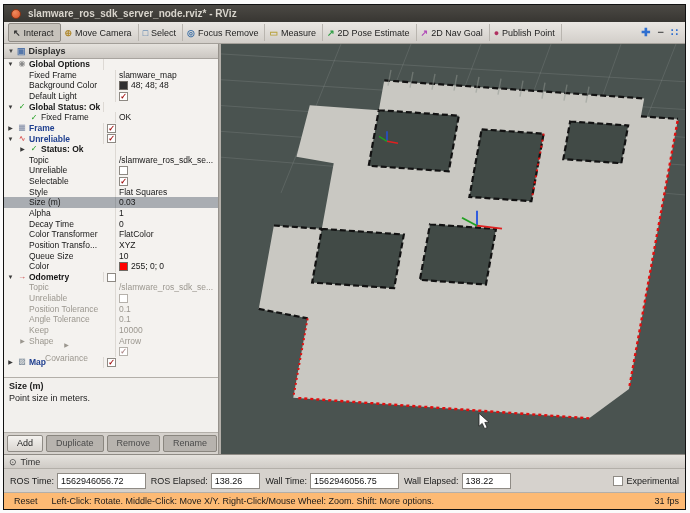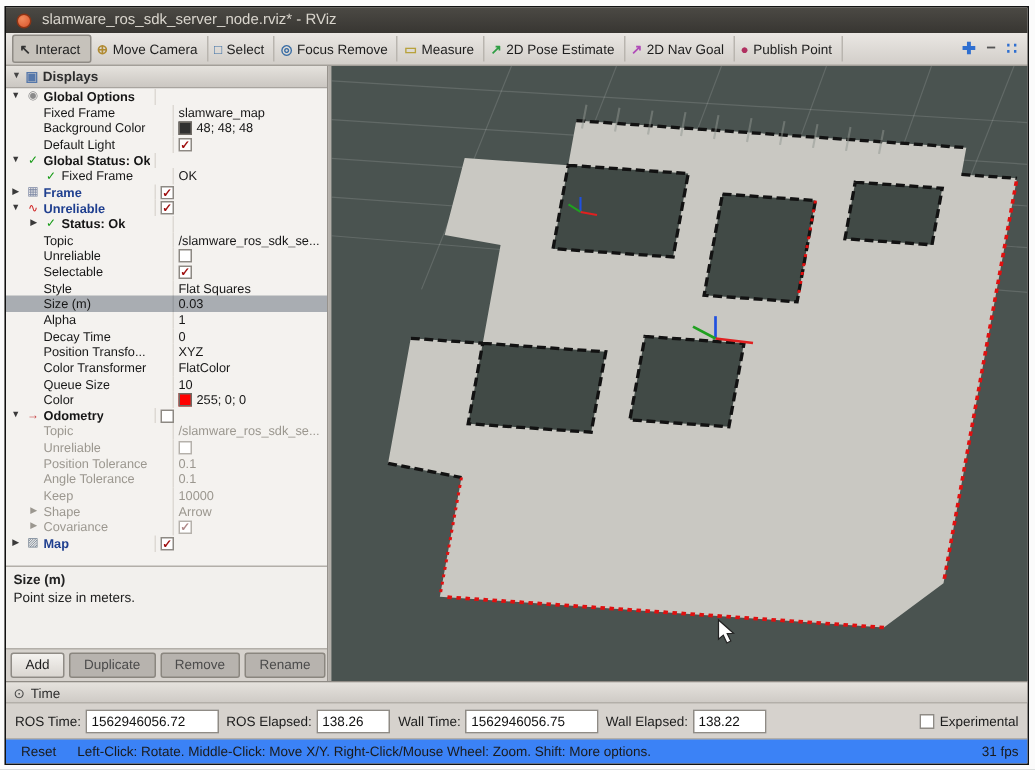--- a/index.html
+++ b/index.html
@@ -5,21 +5,21 @@
   html,body{margin:0;padding:0;background:#fff;font-family:"Liberation Sans",sans-serif;}
   .page{position:relative;width:690px;height:513px;background:#fbfbfb;overflow:hidden;}
   .window{position:absolute;left:3px;top:4px;right:4px;bottom:3px;border:1px solid #111;
           background:#d6d2cd;display:flex;flex-direction:column;overflow:hidden;}
 
   
   .titlebar{flex:none;height:17px;background:linear-gradient(#4b4944,#383632);display:flex;
             align-items:center;gap:7px;padding:0 7px;}
   .winbtn{width:10px;height:10px;border-radius:50%;box-sizing:border-box;flex:none;
           background:radial-gradient(circle at 35% 30%,#f08a5c,#d9542b);border:1px solid #8c3314;}
-  .title-text{color:#d9d5cd;font-size:10px;white-space:nowrap;}
+  .title-text{color:#d9d5cd;font-size:10px;white-space:nowrap;font-weight:bold;}
 
   
   .toolbar{flex:none;height:21px;background:linear-gradient(#eae7e3,#d2cec9);
            border-bottom:1px solid #a39f99;display:flex;align-items:center;padding:0 4px;font-size:9px;color:#1e1e1e;}
   .tools{display:flex;align-items:center;height:100%;}
   .tool{display:flex;align-items:center;gap:3px;padding:0 6px 0 4px;height:17px;border-right:1px solid #b9b5af;white-space:nowrap;}
   .tool.active{background:#c6c2bb;border:1px solid #8f8b85;border-right:1px solid #8f8b85;border-radius:2px;}
   .tglyph{font-size:9px;font-weight:bold;}
   .toolbar-right{margin-left:auto;display:flex;gap:7px;padding-right:3px;font-size:11px;font-weight:bold;}
   .toolbar-right span{cursor:default;}
@@ -68,21 +68,21 @@
   .time-icon{font-size:9px;color:#444;}
   .time-content{flex:1;display:flex;align-items:center;gap:5px;padding:0 6px;font-size:9px;color:#1c1c1c;}
   .tfield{display:flex;align-items:center;gap:3px;white-space:nowrap;}
   .tfield input{height:14px;border:1px solid #8f8b85;background:#fff;font-size:9px;padding:0 3px;
                 font-family:"Liberation Sans",sans-serif;color:#111;}
   .experimental{margin-left:auto;display:flex;align-items:center;gap:3px;white-space:nowrap;}
   .xcb{width:10px;height:10px;background:#fff;border:1px solid #8f8b85;box-sizing:border-box;}
 
   
   .statusbar{flex:none;height:16px;display:flex;align-items:center;font-size:9px;color:#1a1a1a;
-             background:#3b82f6;border-top:1px solid #b3afa9;padding:0 6px;gap:10px;white-space:nowrap;overflow:hidden;}
+             background:#fdba74;border-top:1px solid #b3afa9;padding:0 6px;gap:10px;white-space:nowrap;overflow:hidden;}
   .reset{font-weight:normal;padding:0 4px;}
   .help b{font-weight:normal;}
   .fps{margin-left:auto;}
 </style>
 </head>
 <body>
 
 <div class="page">
   <div class="window">
 
@@ -283,33 +283,33 @@
                 <span class="expander"></span>
                 <span class="tree-label ">Decay Time</span>
               </div>
               <div class="col-value">
                 <span class="val-text">0</span>
               </div>
             </div>
             <div class="tree-row">
               <div class="col-name" style="padding-left: 14px;">
                 <span class="expander"></span>
+                <span class="tree-label ">Color Transformer</span>
+              </div>
+              <div class="col-value">
+                <span class="val-text">FlatColor</span>
+              </div>
+            </div>
+            <div class="tree-row">
+              <div class="col-name" style="padding-left: 14px;">
+                <span class="expander"></span>
                 <span class="tree-label ">Position Transfo...</span>
               </div>
               <div class="col-value">
                 <span class="val-text">XYZ</span>
-              </div>
-            </div>
-            <div class="tree-row">
-              <div class="col-name" style="padding-left: 14px;">
-                <span class="expander"></span>
-                <span class="tree-label ">Color Transformer</span>
-              </div>
-              <div class="col-value">
-                <span class="val-text">FlatColor</span>
               </div>
             </div>
             <div class="tree-row">
               <div class="col-name" style="padding-left: 14px;">
                 <span class="expander"></span>
                 <span class="tree-label ">Queue Size</span>
               </div>
               <div class="col-value">
                 <span class="val-text">10</span>
               </div>
@@ -382,21 +382,21 @@
             <div class="tree-row disabled">
               <div class="col-name" style="padding-left: 14px;">
                 <span class="expander">▶</span>
                 <span class="tree-label ">Shape</span>
               </div>
               <div class="col-value">
                 <span class="val-text">Arrow</span>
               </div>
             </div>
             <div class="tree-row disabled">
-              <div class="col-name" style="padding-left: 14px;">
+              <div class="col-name" style="padding-left: 14px; flex-direction: column;">
                 <span class="expander">▶</span>
                 <span class="tree-label ">Covariance</span>
               </div>
               <div class="col-value">
                 <span class="cb">✓</span>
               </div>
             </div>
             <div class="tree-row">
               <div class="col-name" style="padding-left: 2px;">
                 <span class="expander">▶</span>

